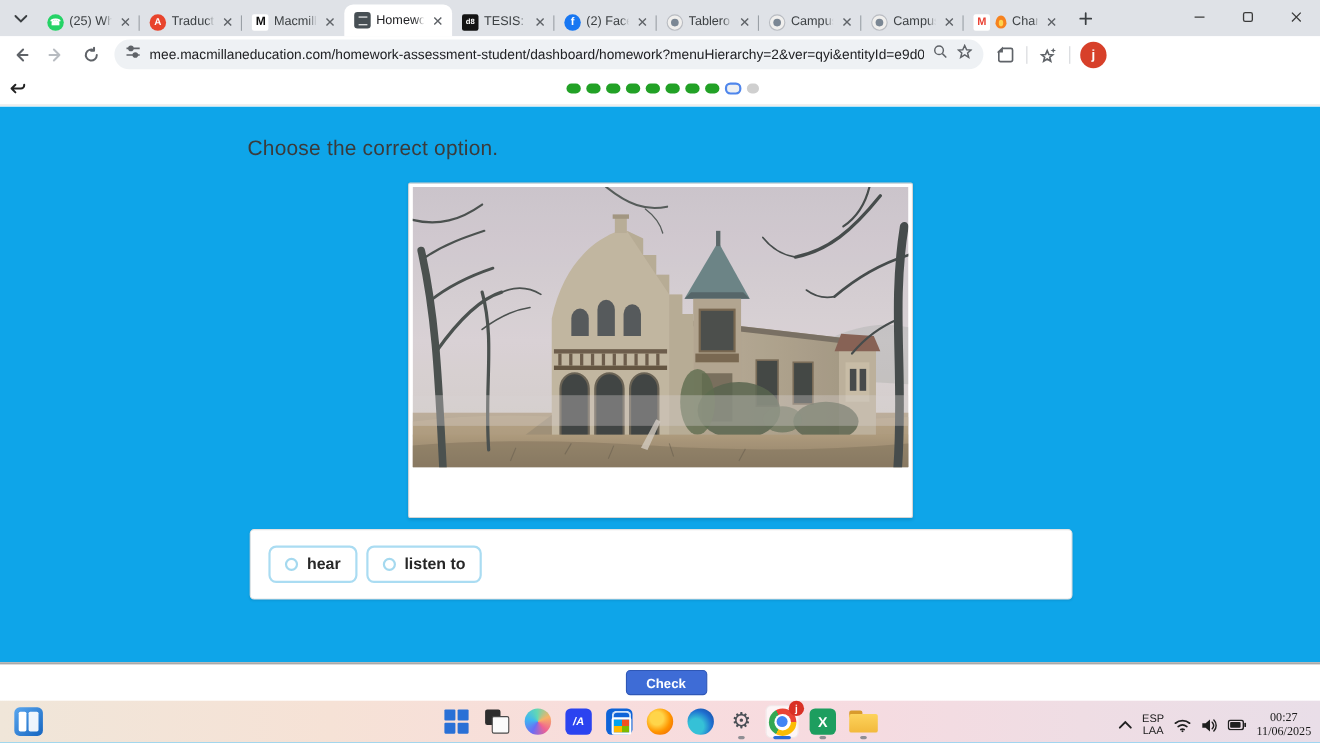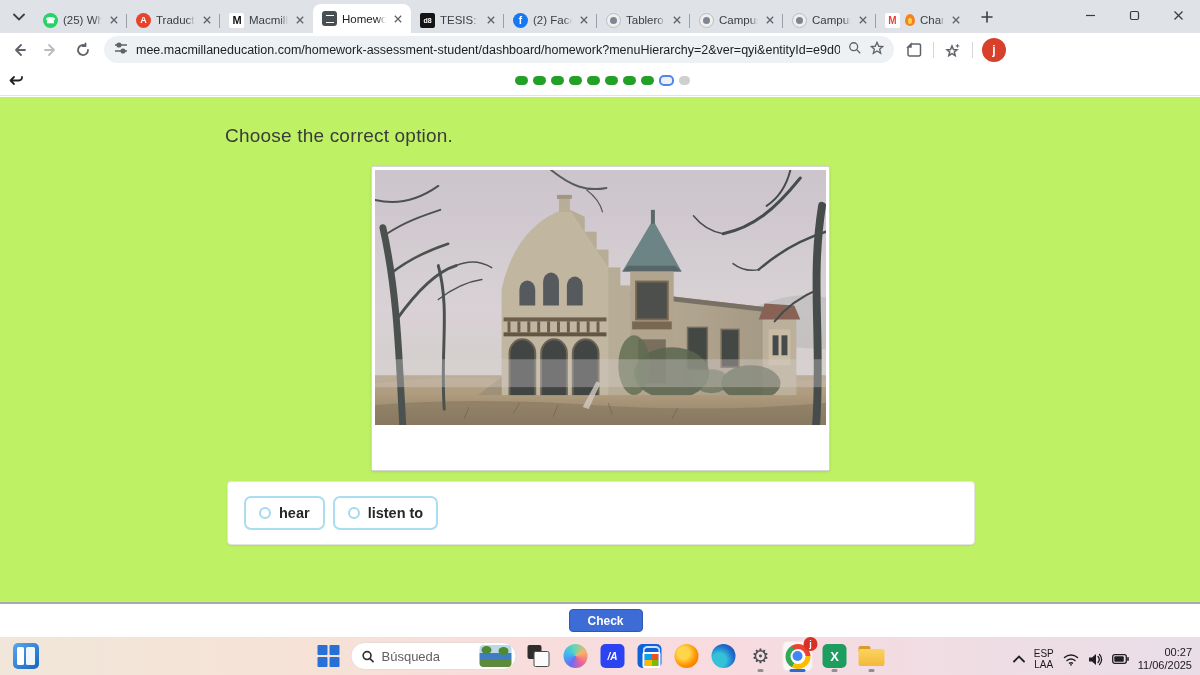--- a/index.html
+++ b/index.html
@@ -54,21 +54,21 @@
   
   .progressrow { position:absolute; top:66px; left:0; right:0; height:30px; background:#fff; border-bottom:1px solid #e2e2e2; }
   .undo { position:absolute; left:6px; top:5px; width:20px; height:20px; display:flex; align-items:center; justify-content:center; }
   .undo svg { width:16px; height:16px; fill:none; stroke:#222; stroke-width:1.8; stroke-linecap:round; stroke-linejoin:round; }
   .pills { position:absolute; left:515px; top:9px; display:flex; align-items:center; gap:5px; }
   .pill { width:13px; height:9px; border-radius:5px; background:#22a126; }
   .pill.activepill { width:15px; height:11px; background:#eef0f2; border:2px solid #4f86ec; }
   .pill.upcoming { width:11px; background:#cfcfcf; }
 
   
-  .content { position:absolute; top:97px; left:0; right:0; height:505px; background:#bef264; }
+  .content { position:absolute; top:97px; left:0; right:0; height:505px; background:#0ea5e9; }
   .extitle { position:absolute; left:225px; top:28px; font-size:19px; color:#3b3b3b; letter-spacing:.2px; }
   .qcard { position:absolute; left:371px; top:69px; width:459px; height:305px; background:#fff; border:1px solid #d5d5d5; border-radius:2px; box-shadow:0 1px 3px rgba(0,0,0,.12); }
   .photo { margin:3px; height:255px; overflow:hidden; }
   .photo svg { display:block; width:100%; height:100%; }
   .prompt { padding:11px 12px; font-size:15.5px; color:#333; }
   .ocard { position:absolute; left:227px; top:384px; width:748px; height:64px; background:#fff; border:1px solid #e3e3e3; border-radius:4px; box-shadow:0 1px 2px rgba(0,0,0,.08); display:flex; align-items:center; padding:0 16px; gap:8px; }
   .opt { height:34px; background:#fff; border:2px solid #aadcf2; border-radius:7px; display:flex; align-items:center; gap:8px; padding:0 13px; cursor:pointer; }
   .radio { width:12px; height:12px; border:2px solid #a5d9ef; border-radius:50%; background:#fff; flex:none; }
   .optlabel { font-size:14.5px; font-weight:bold; color:#272727; }
 
@@ -114,21 +114,21 @@
   .chrbadge { position:absolute; top:-4px; right:-5px; width:14px; height:14px; border-radius:50%; background:#d93025; color:#fff; font-size:9px; font-weight:bold; display:flex; align-items:center; justify-content:center; z-index:3; }
   .excel { width:24px; height:24px; border-radius:5px; background:#1d9e5f; color:#fff; font-weight:bold; font-size:13px; display:flex; align-items:center; justify-content:center; }
   .excel::after{ content:"X"; }
   .folder { width:26px; height:20px; position:relative; }
   .folder::before { content:""; position:absolute; left:0; top:0; width:12px; height:6px; background:#d99b2c; border-radius:2px 2px 0 0; }
   .folder::after { content:""; position:absolute; left:0; top:3px; right:0; bottom:0; background:linear-gradient(180deg,#fdd35c,#f2b93c); border-radius:2px; }
   .tray { position:absolute; right:8px; top:3px; height:38px; display:flex; align-items:center; gap:9px; }
   .tray svg { display:block; }
   .chev svg { width:12px; height:8px; fill:none; stroke:#222; stroke-width:1.8; stroke-linecap:round; }
   .lang { font-size:10px; line-height:11px; color:#1a1a1a; text-align:center; }
-  .clock { font-size:11px; line-height:13px; color:#1a1a1a; text-align:right; }
+  .clock { font-size:11px; line-height:13px; color:#1a1a1a; text-align:center;font-family:Liberation Serif, serif; }
 </style>
 </head>
 <body>
 
 <div class="screen">
 
   <div class="tabstrip">
     <div class="tabsearch">
       <svg width="12" height="8" viewBox="0 0 12 8">
           <path d="M1 1.5 L6 6.5 L11 1.5" fill="none" stroke="#3c4043" stroke-width="1.8" stroke-linecap="round"></path>
@@ -474,28 +474,20 @@
 
     <div class="centergroup">
       <div class="tbapp">
         <span class="startico">
             <i></i>
             <i></i>
             <i></i>
             <i></i>
           </span>
       </div>
-      <div class="searchpill">
-        <svg viewBox="0 0 14 14">
-            <circle cx="6" cy="6" r="4.2"></circle>
-            <path d="M9.2 9.2 L13 13"></path>
-          </svg>
-        <span class="searchtxt">Búsqueda</span>
-        <span class="bingimg"></span>
-      </div>
       <div class="tbapp">
           <span class="taskview"></span>
         </div>
       <div class="tbapp">
           <span class="copilot"></span>
         </div>
       <div class="tbapp">
           <span class="iaapp"></span>
         </div>
       <div class="tbapp">

